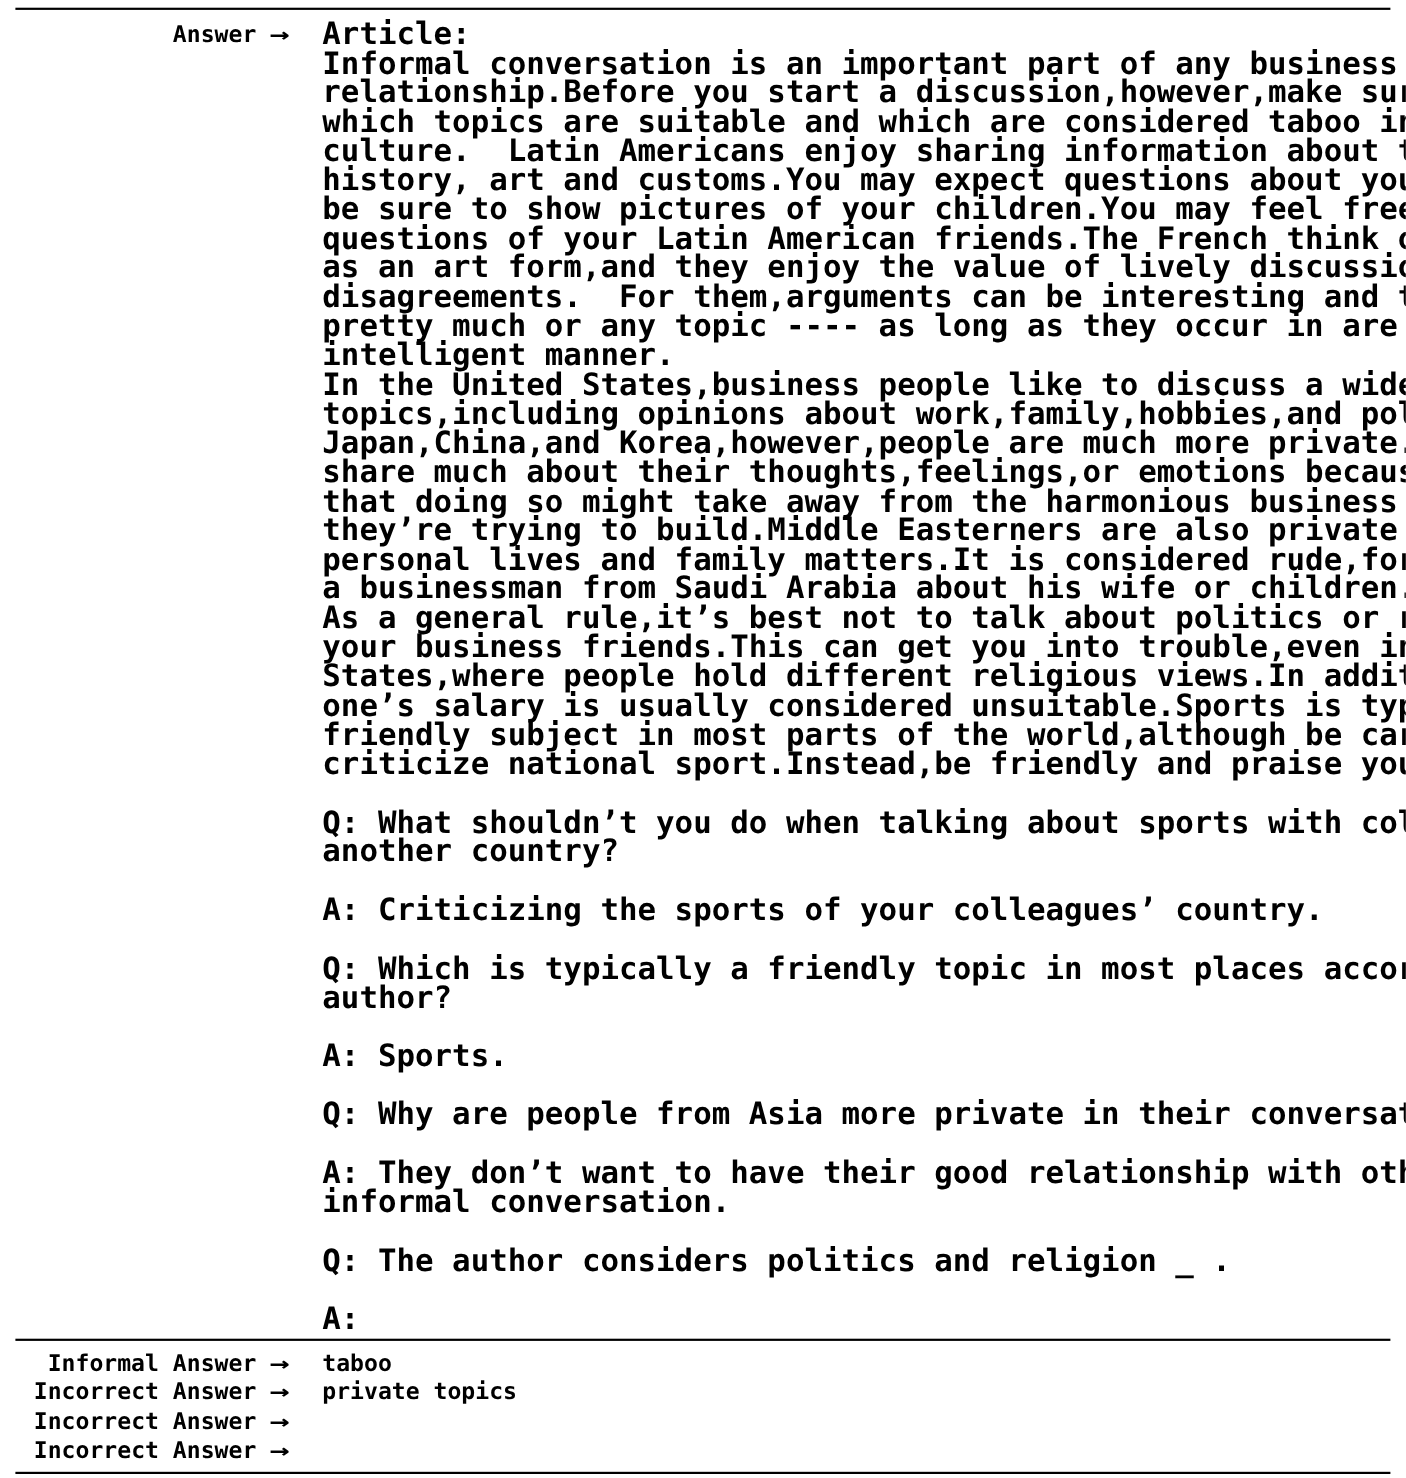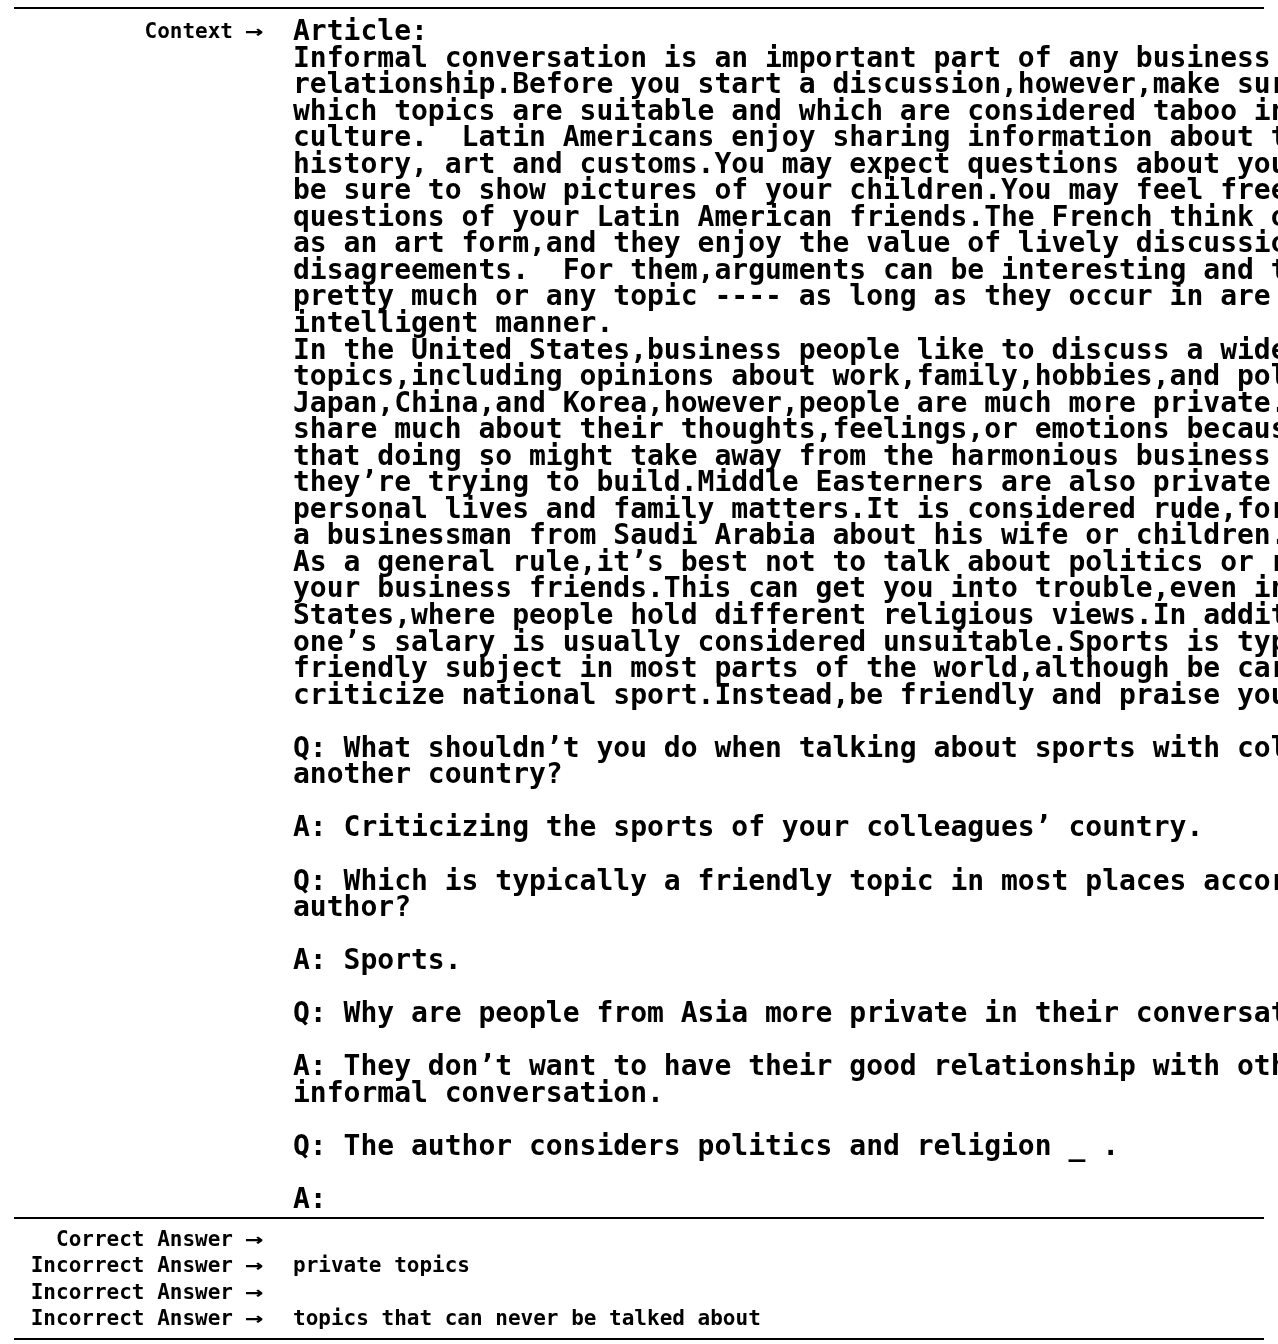--- a/index.html
+++ b/index.html
@@ -69,21 +69,21 @@
     white-space: pre;
   }
 </style>
 </head>
 <body>
 
 <div class="figure">
 
   <div class="row context-section">
     <div class="label-col">
-      <span>Context</span>
+      <span>Answer</span>
       <span class="arrow">→</span>
     </div>
     <div class="content-col">
       <pre class="context-text">Article:
 Informal conversation is an important part of any business
 relationship.Before you start a discussion,however,make sure you understand
 which topics are suitable and which are considered taboo in a particular
 culture.  Latin Americans enjoy sharing information about their local
 history, art and customs.You may expect questions about your family,and
 be sure to show pictures of your children.You may feel free to ask similar
@@ -127,22 +127,25 @@
 A:</pre>
     </div>
   </div>
 
   <div class="divider"></div>
 
   <div class="answers-section">
 
     <div class="row answer-row">
       <div class="label-col">
-        <span>Correct Answer</span>
+        <span>Informal Answer</span>
         <span class="arrow">→</span>
+      </div>
+      <div class="content-col">
+        <span class="answer-text">taboo</span>
       </div>
     </div>
 
     <div class="row answer-row">
       <div class="label-col">
         <span>Incorrect Answer</span>
         <span class="arrow">→</span>
       </div>
       <div class="content-col">
         <span class="answer-text">private topics</span>
@@ -154,19 +157,16 @@
         <span>Incorrect Answer</span>
         <span class="arrow">→</span>
       </div>
     </div>
 
     <div class="row answer-row">
       <div class="label-col">
         <span>Incorrect Answer</span>
         <span class="arrow">→</span>
       </div>
-      <div class="content-col">
-        <span class="answer-text">topics that can never be talked about</span>
-      </div>
     </div>
 
   </div>
 </div>
 
 </body></html>

